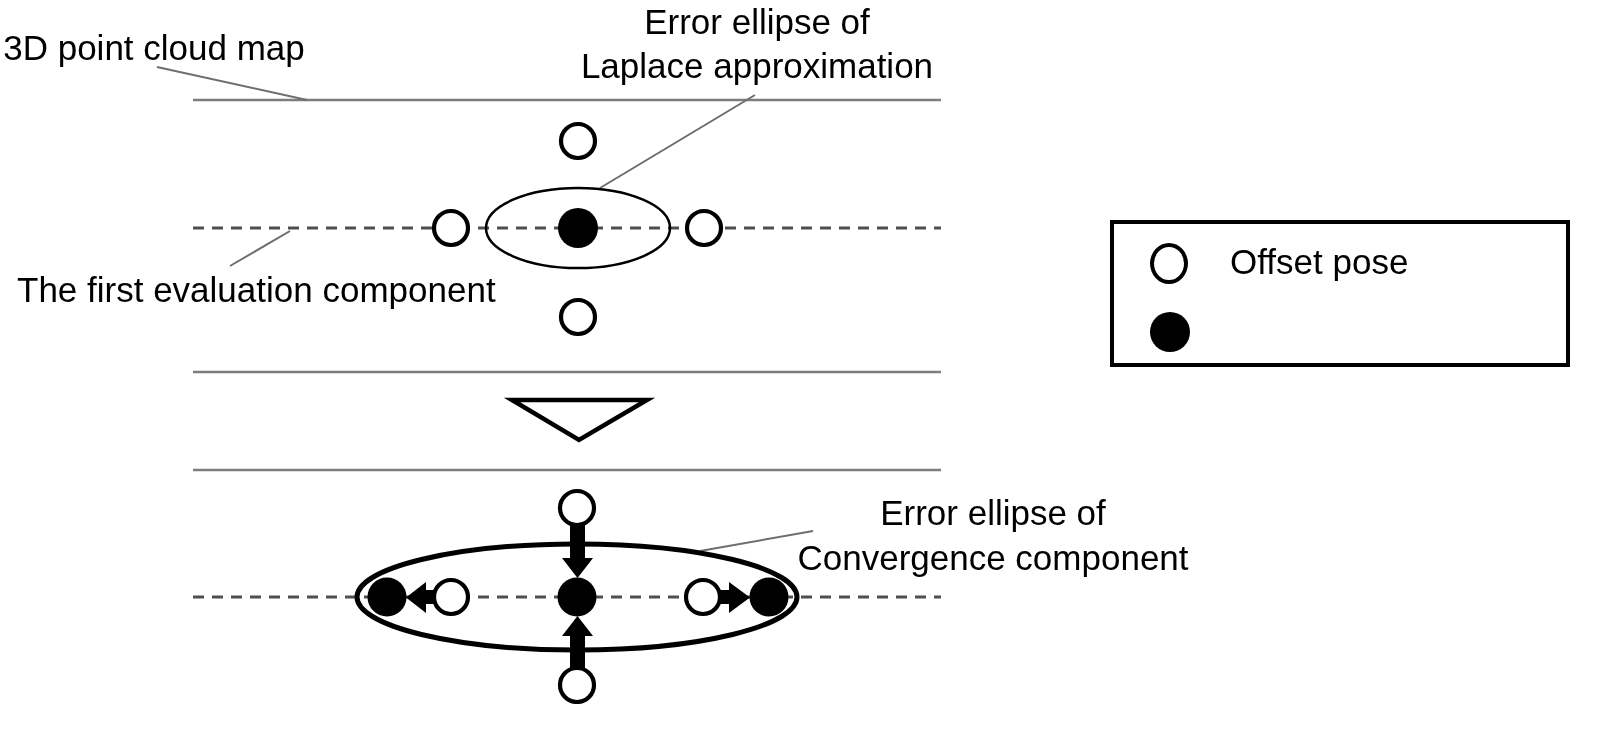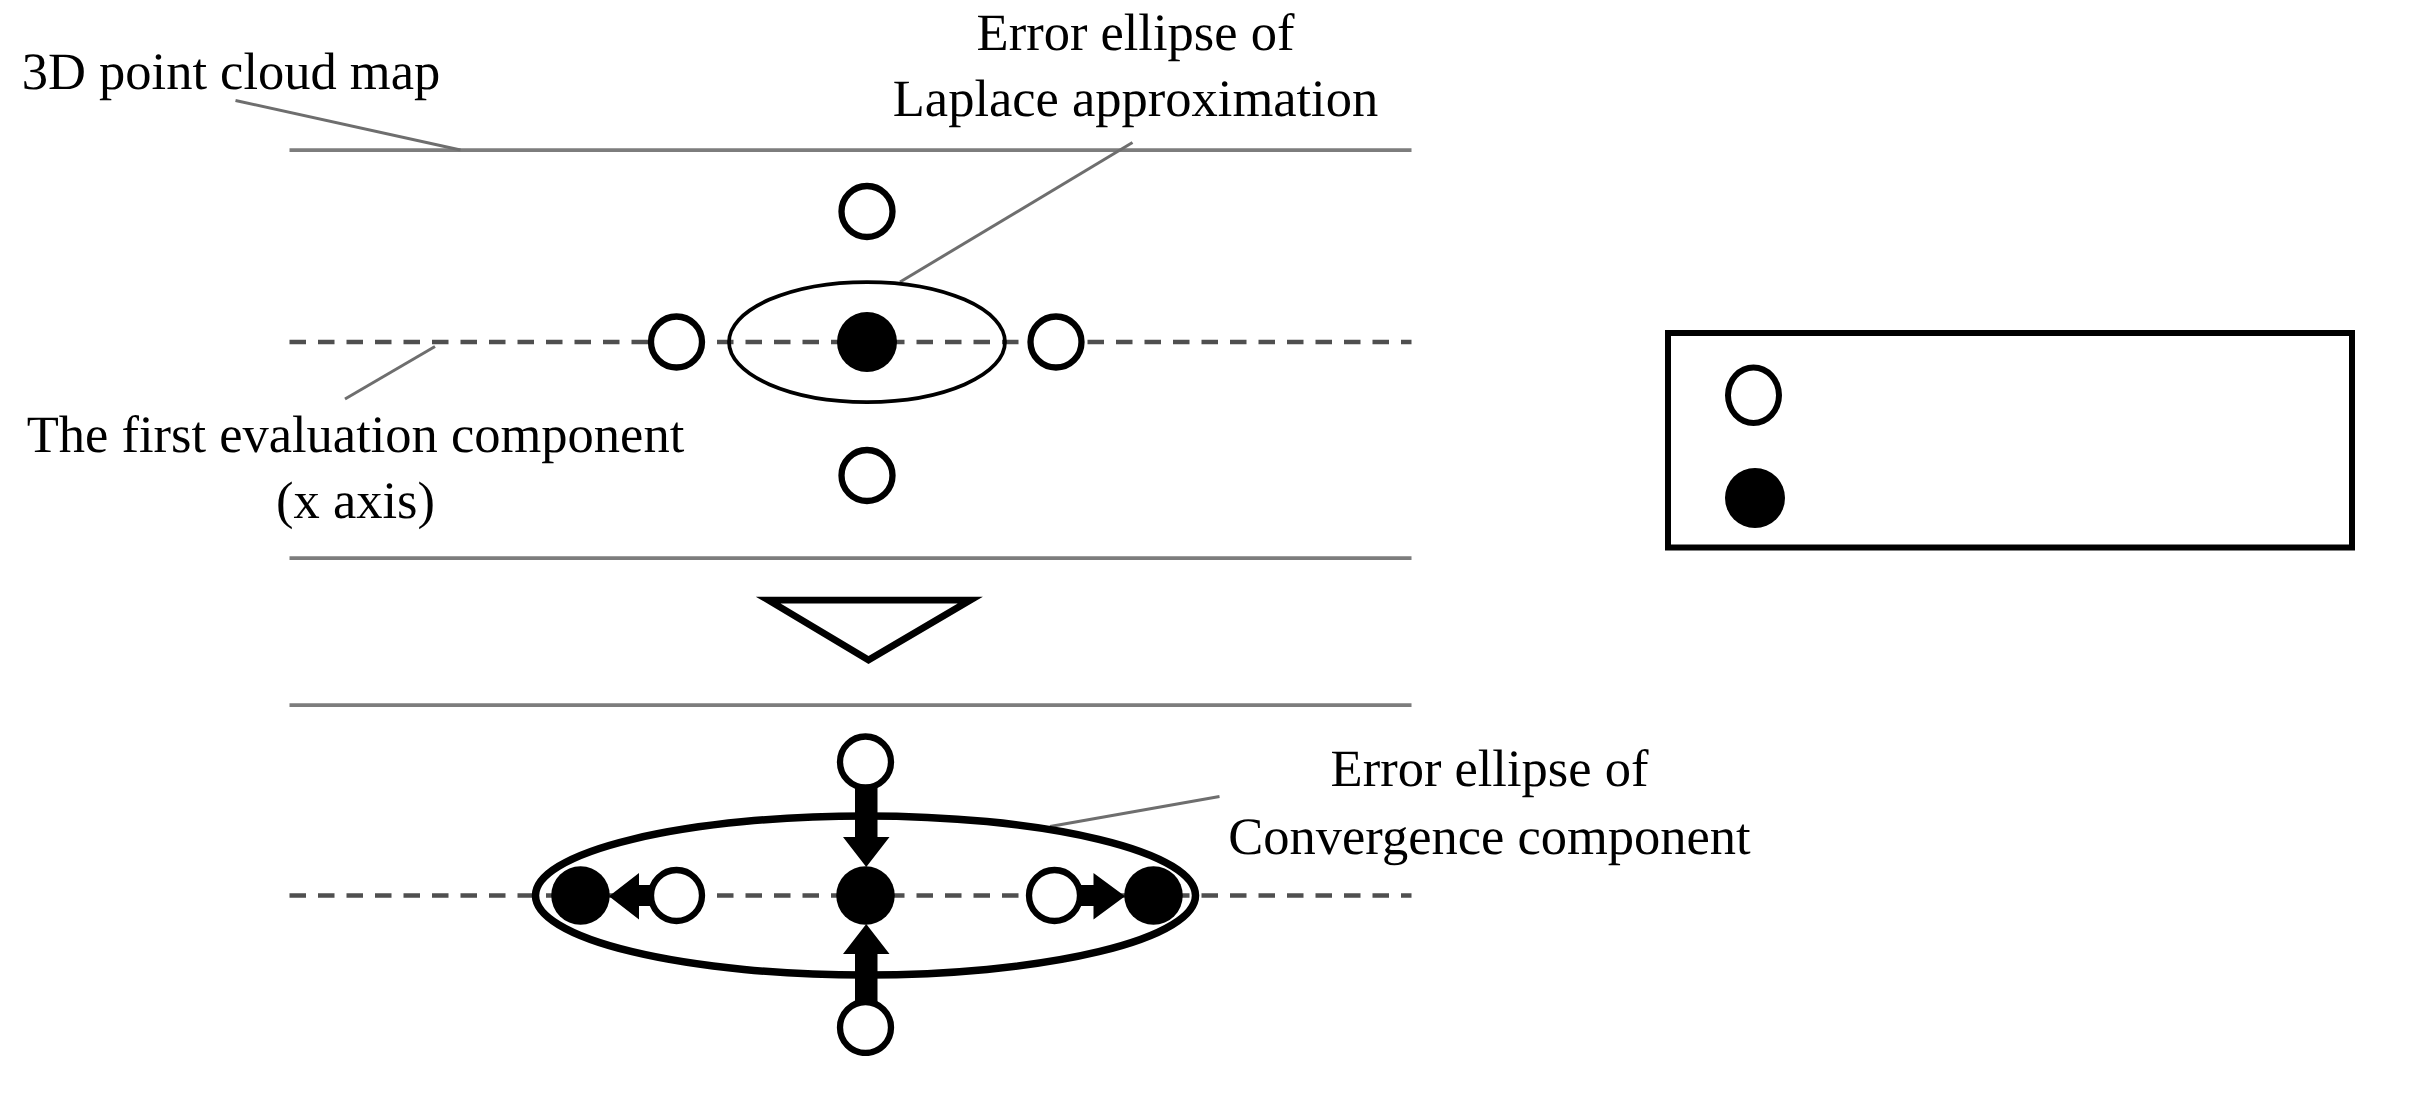--- a/index.html
+++ b/index.html
@@ -9,21 +9,21 @@
     --leader-gray:#6e6e6e;
     --text-black:#000000;
     --background:#ffffff;
   }
   html,body{margin:0;padding:0;background:var(--background);}
   .canvas{
     position:relative;
     width:1613px;height:704px;
     background:var(--background);
     overflow:hidden;
-    font-family:Liberation Serif, serif;
+    font-family:Liberation Sans, sans-serif;
     color:var(--text-black);
   }
   .diagram-svg{position:absolute;left:0;top:0;width:1613px;height:739px;}
   .map-line{stroke:var(--map-line-gray);stroke-width:2.5;fill:none;}
   .dash-line{stroke:var(--dashed-gray);stroke-width:3;stroke-dasharray:11 8;fill:none;}
   .leader{stroke:var(--leader-gray);stroke-width:2;fill:none;}
   .thin-ellipse{stroke:var(--shape-black);stroke-width:2.5;fill:none;}
   .thick-ellipse{stroke:var(--shape-black);stroke-width:5;fill:none;}
   .open-node{stroke:var(--shape-black);stroke-width:4.2;fill:var(--background);}
   .filled-node{fill:var(--shape-black);stroke:none;}
@@ -118,26 +118,26 @@
     <span>3D point cloud map</span>
   </div>
 
   <div class="label label-laplace">
     <div>Error ellipse of</div>
     <div>Laplace approximation</div>
   </div>
 
   <div class="label label-pca">
     <div>The first evaluation component</div>
-    <div>(x axis)</div>
   </div>
 
   <div class="label label-conv">
     <div>Error ellipse of</div>
     <div>Convergence component</div>
   </div>
 
   <div class="legend">
     <span class="legend-marker-open"></span>
+    <span class="legend-label legend-label-1">Offset pose</span>
     <span class="legend-marker-filled"></span>
   </div>
 
 </div>
 
 </body></html>

